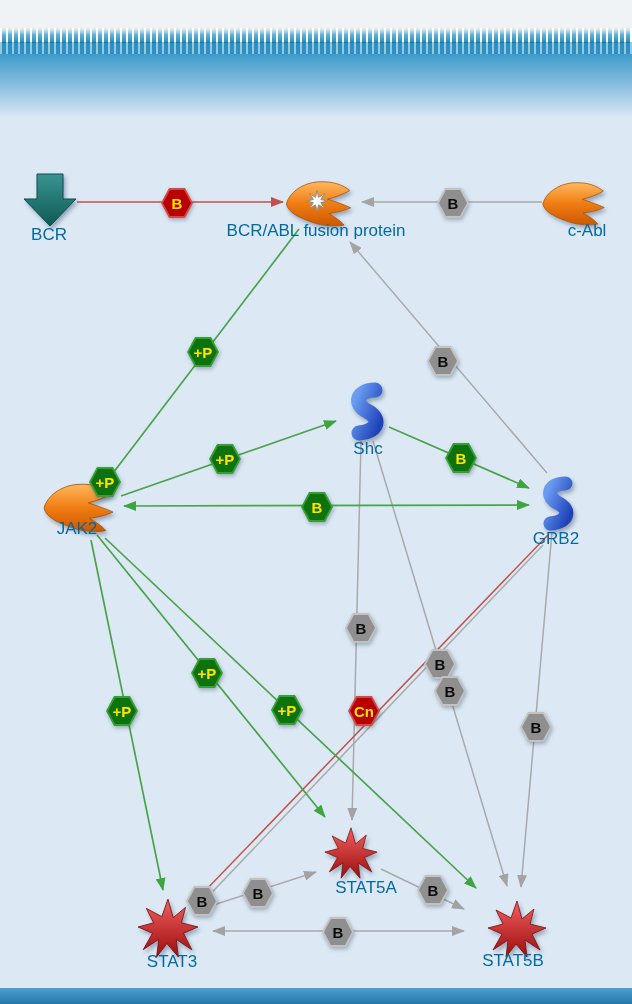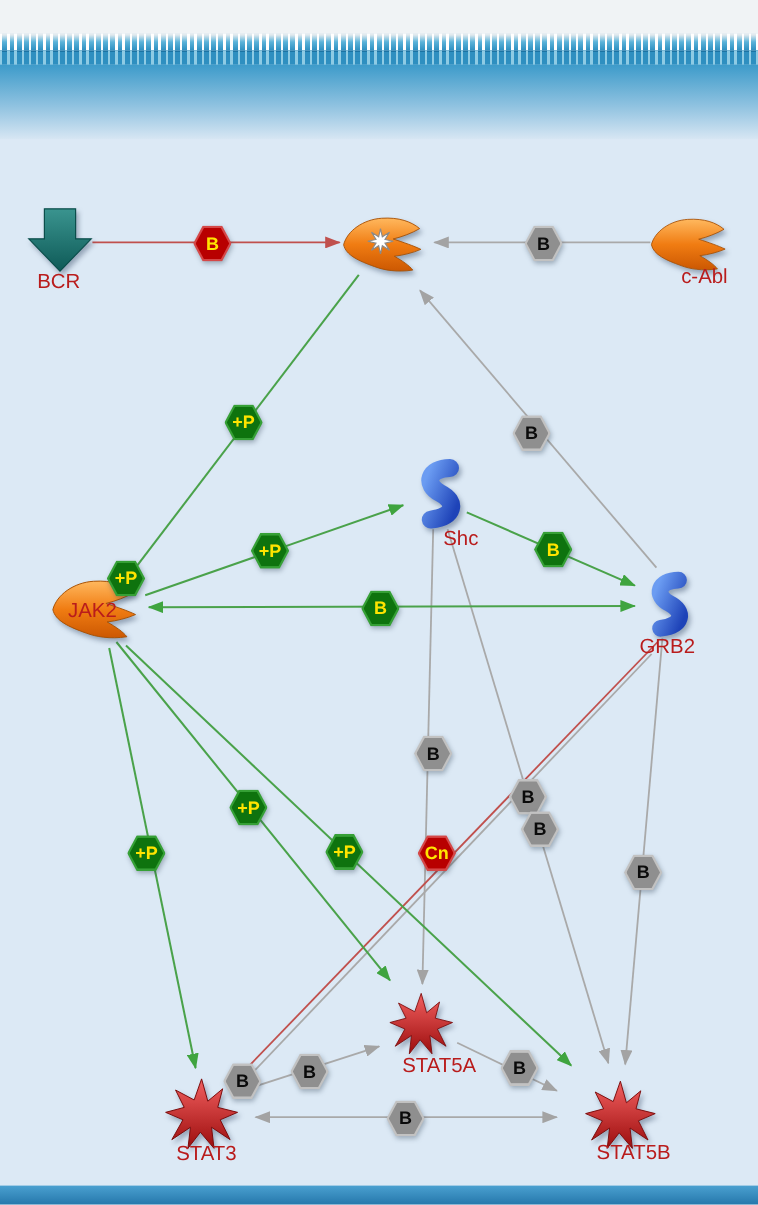--- a/index.html
+++ b/index.html
@@ -16,21 +16,21 @@
       repeating-linear-gradient(90deg,#8ecbe4 0 2px,rgba(0,0,0,0) 2px 6px),
       linear-gradient(180deg,#1b74a4 0 1px,#2e8fc0 1px 100%);}
   .mem-fade{position:absolute;left:0;top:54px;width:632px;height:62px;
     background:linear-gradient(180deg,#3d9bca 0%,#8fc2e0 55%,#d7e6f3 100%);}
   .bottom-bar{position:absolute;left:0;top:988px;width:632px;height:16px;
     background:linear-gradient(180deg,#4aa0d0,#2577ab);}
   
   #edges{position:absolute;left:0;top:0;}
   
   .node{position:absolute;overflow:visible;filter:drop-shadow(2px 3px 2px rgba(40,60,90,.40));}
-  .nlabel{position:absolute;transform:translateX(-50%);font-size:17px;color:#b91c1c;
+  .nlabel{position:absolute;transform:translateX(-50%);font-size:17px;color:#0369a1;
           white-space:nowrap;line-height:1.1;}
   
   .hex{position:absolute;width:32px;height:30px;filter:drop-shadow(1px 2px 2px rgba(30,50,70,.35));}
   .hex .outer,.hex .inner{clip-path:polygon(25% 0,75% 0,100% 50%,75% 100%,25% 100%,0 50%);}
   .hex .outer{position:absolute;inset:0;}
   .hex .inner{position:absolute;inset:2px;}
   .hex-gray  .outer{background:#c2c2c2}.hex-gray  .inner{background:#8f8f8f}
   .hex-green .outer{background:#36a036}.hex-green .inner{background:#0e730e}
   .hex-red   .outer{background:#d54848}.hex-red   .inner{background:#b80000}
   .hex .lbl{position:absolute;inset:0;display:flex;align-items:center;justify-content:center;
@@ -147,27 +147,28 @@
 
   <svg class="node" style="left:137px;top:898px" width="62" height="60" viewBox="0 0 60 58">
       <use href="#tfStar"></use>
     </svg>
 
   <svg class="node" style="left:487px;top:900px" width="60" height="58" viewBox="0 0 60 58">
       <use href="#tfStar"></use>
     </svg>
 
   <span class="nlabel" style="left:49px;top:226px">BCR</span>
+  <span class="nlabel" style="left:316px;top:222px">BCR/ABL fusion protein</span>
   <span class="nlabel" style="left:587px;top:222px">c-Abl</span>
-  <span class="nlabel" style="left:384px;top:440px">Shc</span>
-  <span class="nlabel" style="left:77px;top:500px">JAK2</span>
+  <span class="nlabel" style="left:368px;top:440px">Shc</span>
+  <span class="nlabel" style="left:77px;top:520px">JAK2</span>
   <span class="nlabel" style="left:556px;top:530px">GRB2</span>
   <span class="nlabel" style="left:366px;top:879px">STAT5A</span>
   <span class="nlabel" style="left:172px;top:953px">STAT3</span>
-  <span class="nlabel" style="left:528px;top:952px">STAT5B</span>
+  <span class="nlabel" style="left:513px;top:952px">STAT5B</span>
 
   <div class="hex hex-red" style="left:161px;top:188px">
       <div class="outer"></div>
       <div class="inner"></div>
       <span class="lbl">B</span>
     </div>
   <div class="hex hex-gray" style="left:437px;top:188px">
       <div class="outer"></div>
       <div class="inner"></div>
       <span class="lbl">B</span>

